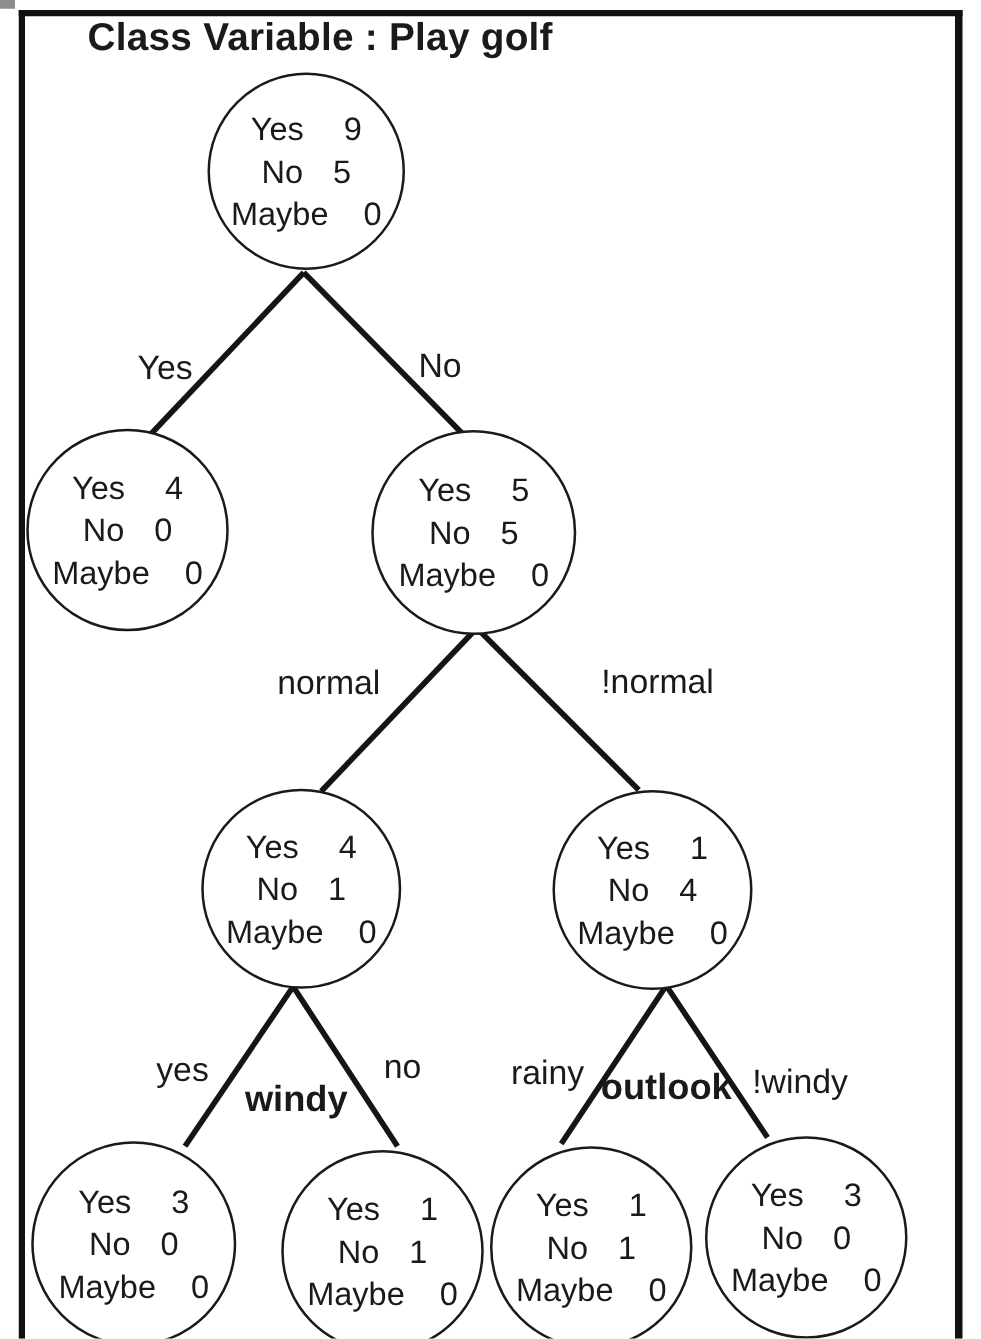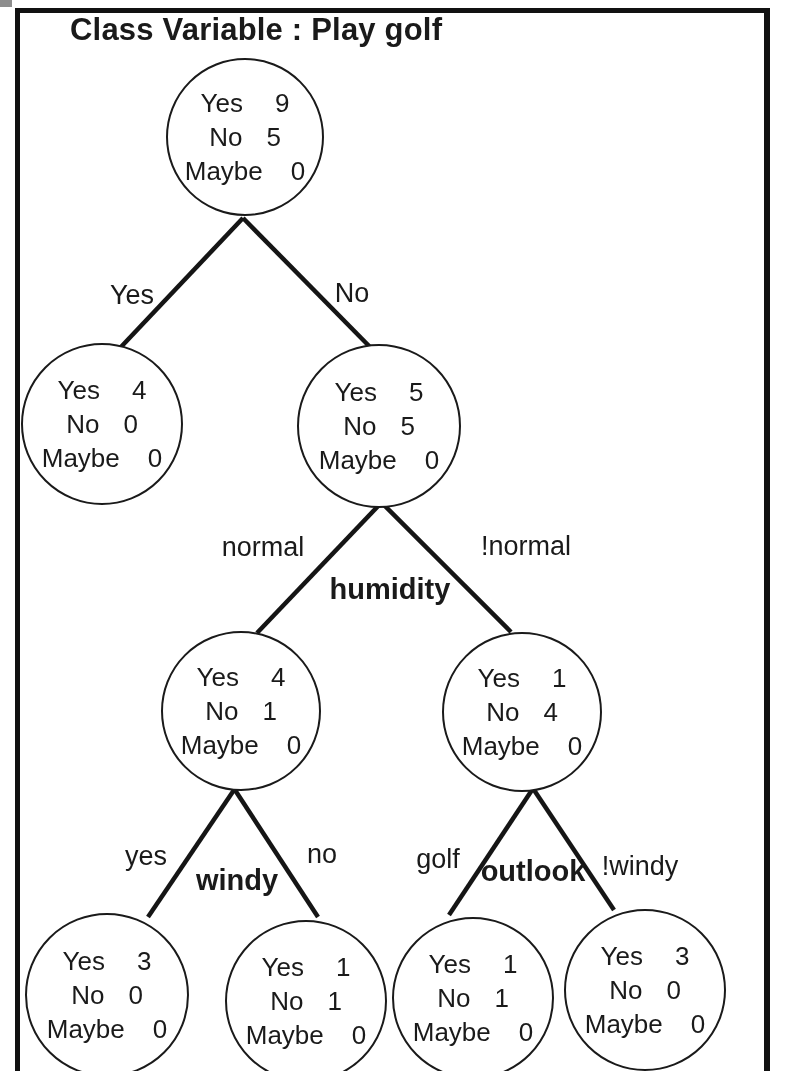--- a/index.html
+++ b/index.html
@@ -68,28 +68,27 @@
     <line x1="234" y1="790" x2="148" y2="917"></line>
     <line x1="235" y1="790" x2="318" y2="917"></line>
     <line x1="532" y1="790" x2="449" y2="915"></line>
     <line x1="534" y1="790" x2="614" y2="910"></line>
   </svg>
 
   <div class="blabel l-ov-yes">Yes</div>
   <div class="blabel l-ov-no">No</div>
 
   <div class="blabel l-hu-l">normal</div>
-  <div class="slabel l-hu">humidity</div>
   <div class="blabel l-hu-r">!normal</div>
 
   <div class="blabel l-wi-l">yes</div>
   <div class="slabel l-wi">windy</div>
   <div class="blabel l-wi-r">no</div>
 
-  <div class="blabel l-ou-l">golf</div>
+  <div class="blabel l-ou-l">rainy</div>
   <div class="slabel l-ou">outlook</div>
   <div class="blabel l-ou-r">!windy</div>
 
   <div class="node n0">
     <div class="row">
         <span>Yes</span>
         <span>9</span>
       </div>
     <div class="row">
         <span>No</span>

